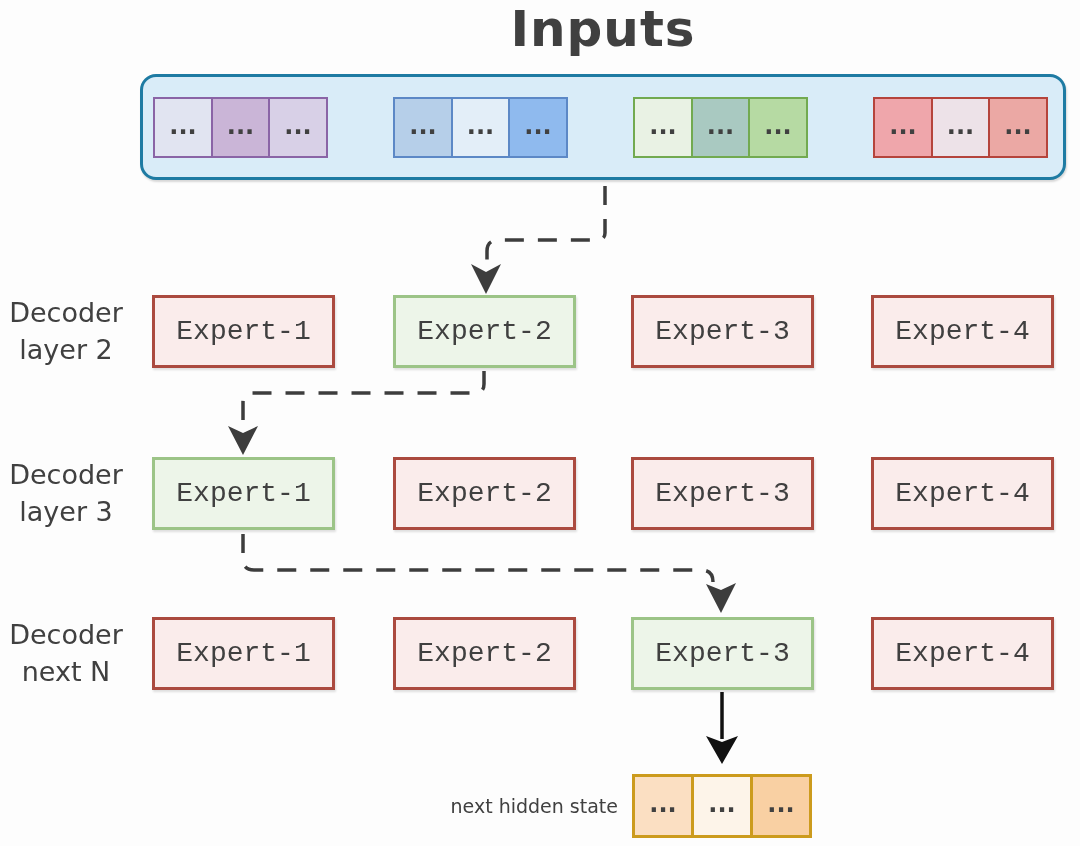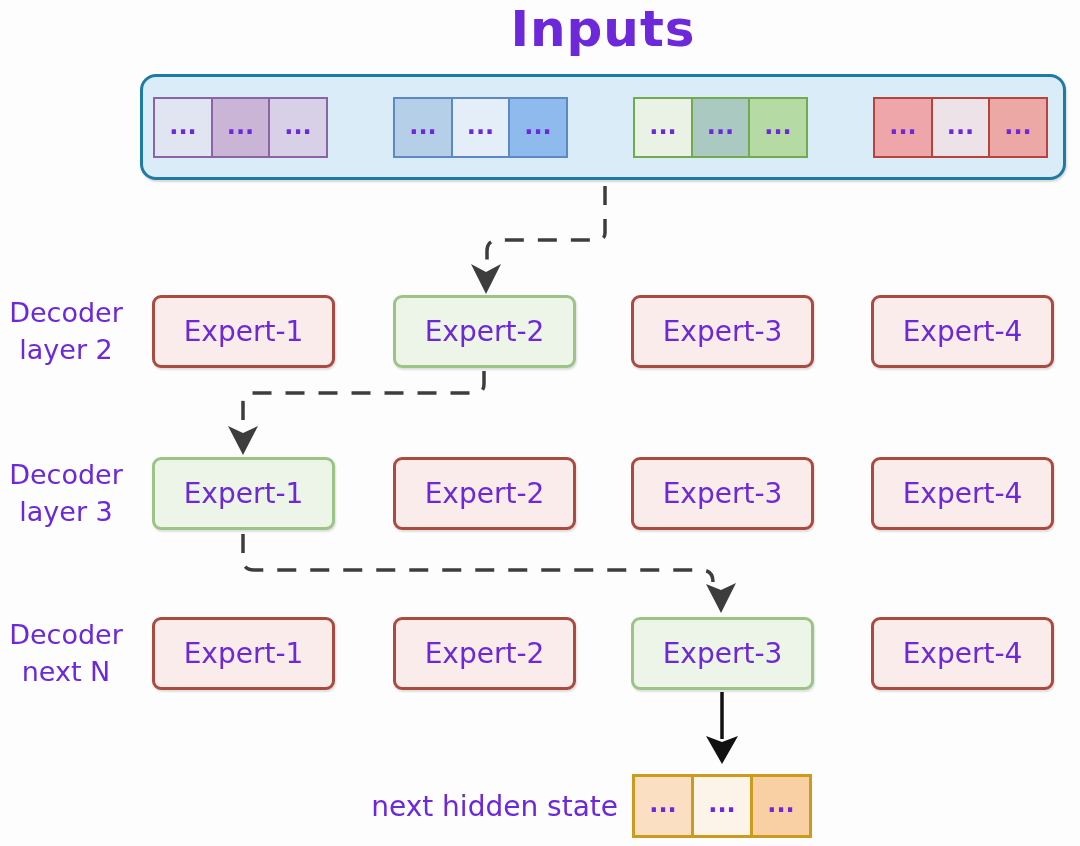--- a/index.html
+++ b/index.html
@@ -1,18 +1,18 @@
 <!DOCTYPE html>
 <html><head>
 <meta charset="utf-8">
 <style>
   html,body{margin:0;padding:0;background:#fdfdfd;}
   .canvas{
     position:relative;width:1080px;height:846px;overflow:hidden;
-    font-family:"DejaVu Sans","Liberation Sans",sans-serif;color:#6d28d9;
+    font-family:"DejaVu Sans","Liberation Sans",sans-serif;color:#404040;
     background:#fdfdfd;
   }
   .title{
     position:absolute;left:140px;top:0px;width:926px;text-align:center;
     font-size:50px;font-weight:bold;letter-spacing:1px;
   }
   .input-box{
     position:absolute;left:140px;top:74px;width:926px;height:106px;
     background:#d9ecf8;border:3px solid #1e7ba3;border-radius:16px;
     box-sizing:border-box;box-shadow:1px 2px 2px rgba(0,0,0,0.15);
@@ -32,28 +32,28 @@
   .g1c0{background:#b6cfe9;} .g1c1{background:#e3eef8;} .g1c2{background:#8fbaee;}
   .g2c0{background:#e9f2e4;} .g2c1{background:#a9c9c1;} .g2c2{background:#b6daa3;}
   .g3c0{background:#efa6ab;} .g3c1{background:#ede2e8;} .g3c2{background:#eba8a4;}
   .row-label{
     position:absolute;left:2px;width:128px;height:73px;
     display:flex;flex-direction:column;align-items:center;justify-content:center;
     font-size:27px;line-height:1.35;
   }
   .expert{
     position:absolute;width:183px;height:73px;box-sizing:border-box;
-    border:3px solid #ab4a3f;background:#faeceb;border-radius:9px;
+    border:3px solid #ab4a3f;background:#faeceb;border-radius:0;
     display:flex;align-items:center;justify-content:center;
-    font-size:28px;box-shadow:1px 2px 2px rgba(0,0,0,0.12);
+    font-size:28px;box-shadow:1px 2px 2px rgba(0,0,0,0.12);font-family:Liberation Mono, monospace;
   }
   .expert.selected{border-color:#9cc487;background:#edf5e9;}
   .out-label{
     position:absolute;left:238px;top:774px;width:380px;height:64px;
-    display:flex;align-items:center;justify-content:flex-end;font-size:28px;
+    display:flex;align-items:center;justify-content:flex-end;font-size:19px;
   }
   .out-strip{position:absolute;left:632px;top:774px;display:flex;}
   .out-cell{
     width:62px;height:64px;box-sizing:border-box;border:3px solid #cc9b1d;
     margin-left:-3px;display:flex;align-items:center;justify-content:center;
   }
   .out-cell:first-child{margin-left:0;}
   .oc0{background:#fbdfc2;} .oc1{background:#fdf4e9;} .oc2{background:#f9d0a3;}
   svg.overlay{position:absolute;left:0;top:0;pointer-events:none;}
 </style>

